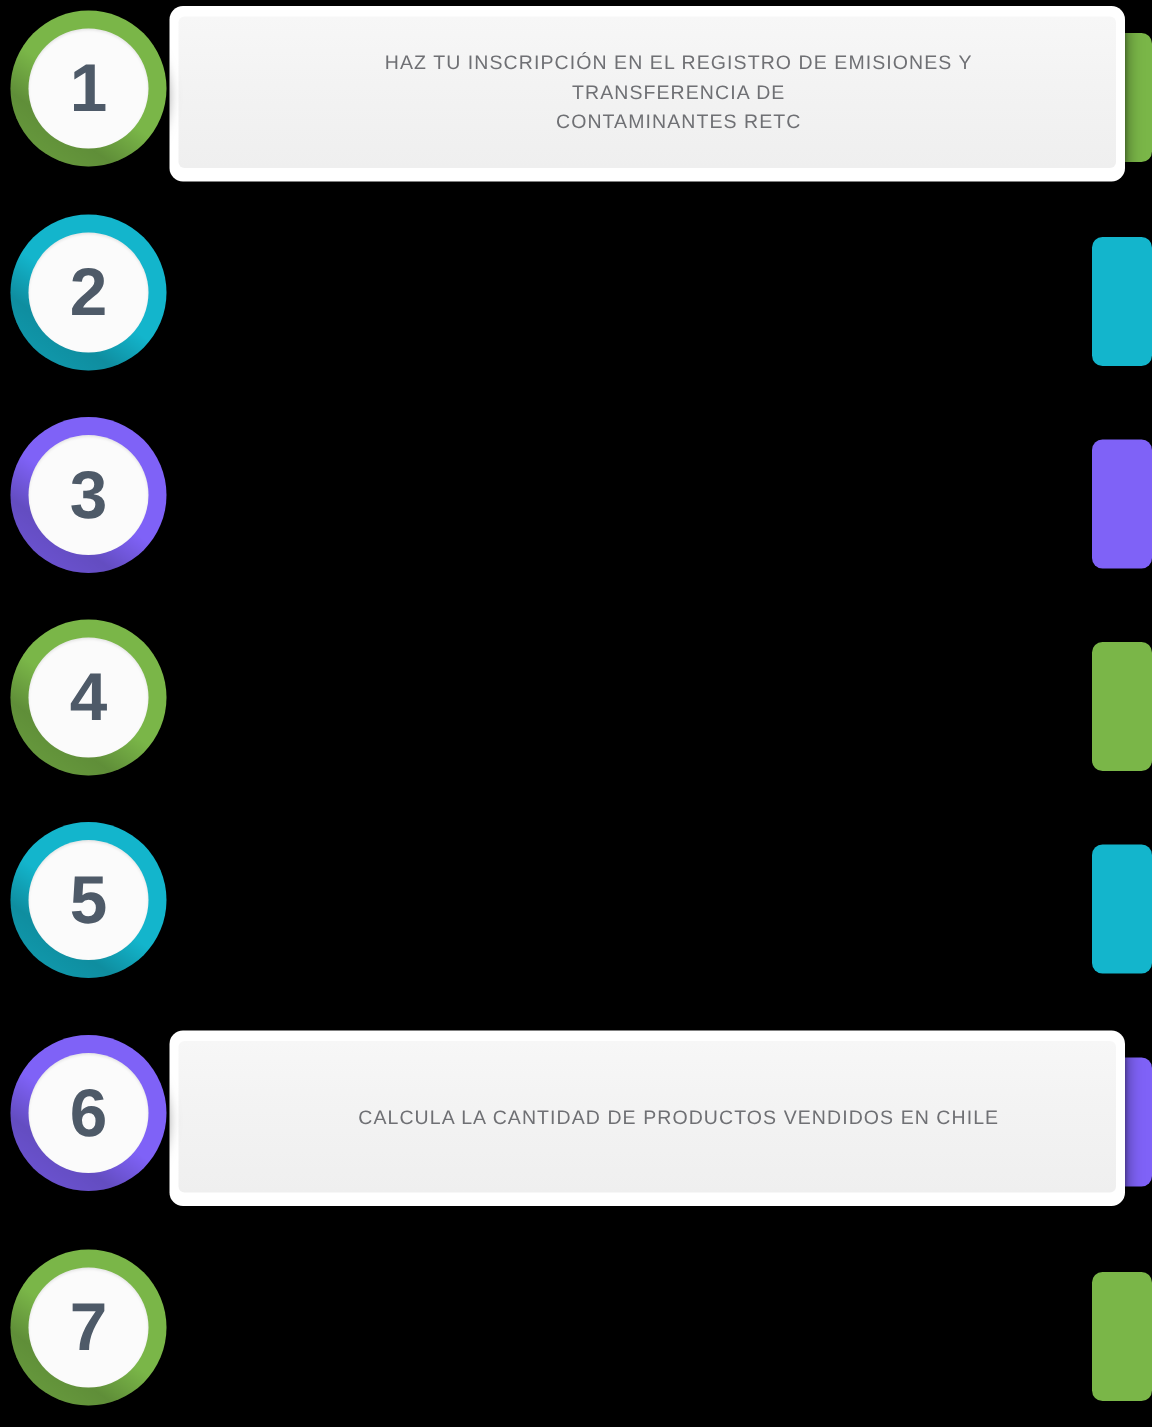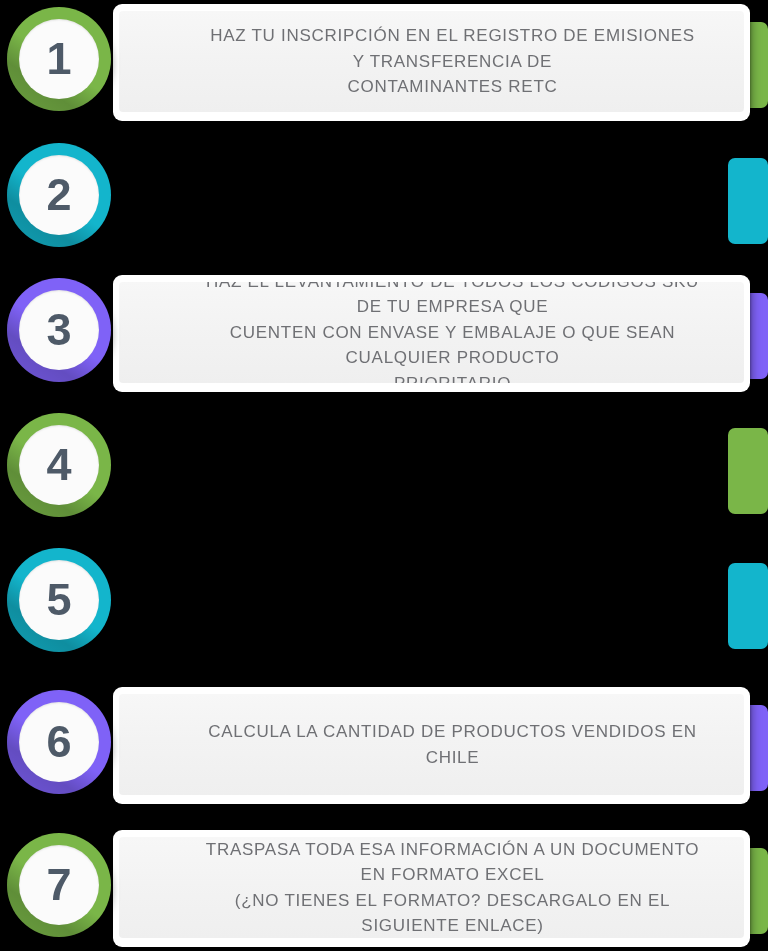--- a/index.html
+++ b/index.html
@@ -69,21 +69,21 @@
     align-items: center;
     justify-content: center;
     overflow: hidden;
   }
 
   .step-text {
     width: 86%;
     margin: 0 auto;
     text-align: center;
     color: #6f7074;
-    font-size: 17px;
+    font-size: 13px;
     line-height: 1.5;
     letter-spacing: 0.72px;
     font-weight: 400;
     text-transform: uppercase;
     white-space: pre-line;
     padding-left: 42px;
     box-sizing: border-box;
   }
 
   
@@ -160,27 +160,20 @@
       <div class="ring" style="background: rgb(19, 181, 204);"></div>
       <div class="ring-shade"></div>
       <div class="hole">
         <span class="num">2</span>
       </div>
     </div>
   </div>
 
   <div class="step" style="top:271px;">
     <div class="tab" style="background: rgb(127, 98, 247);"></div>
-    <div class="card">
-      <div class="card-inner">
-        <p class="step-text">HAZ EL LEVANTAMIENTO DE TODOS LOS CODIGOS SKU DE TU EMPRESA QUE
-CUENTEN CON ENVASE Y EMBALAJE O QUE SEAN CUALQUIER PRODUCTO
-PRIORITARIO</p>
-      </div>
-    </div>
     <div class="circle">
       <div class="ring" style="background: rgb(127, 98, 247);"></div>
       <div class="ring-shade"></div>
       <div class="hole">
         <span class="num">3</span>
       </div>
     </div>
   </div>
 
   <div class="step" style="top:406px;">
@@ -216,26 +209,20 @@
       <div class="ring" style="background: rgb(127, 98, 247);"></div>
       <div class="ring-shade"></div>
       <div class="hole">
         <span class="num">6</span>
       </div>
     </div>
   </div>
 
   <div class="step" style="top:826px;">
     <div class="tab" style="background: rgb(122, 182, 72);"></div>
-    <div class="card">
-      <div class="card-inner">
-        <p class="step-text">TRASPASA TODA ESA INFORMACIÓN A UN DOCUMENTO EN FORMATO EXCEL
-(¿NO TIENES EL FORMATO? DESCARGALO EN EL SIGUIENTE ENLACE)</p>
-      </div>
-    </div>
     <div class="circle">
       <div class="ring" style="background: rgb(122, 182, 72);"></div>
       <div class="ring-shade"></div>
       <div class="hole">
         <span class="num">7</span>
       </div>
     </div>
   </div>
 
 </div>

